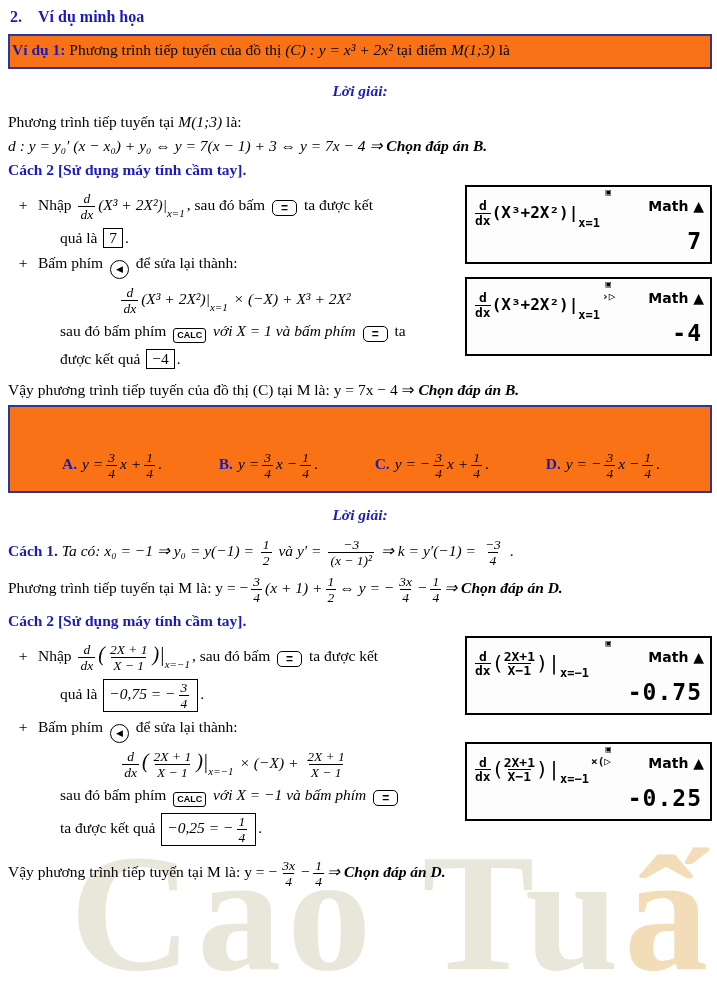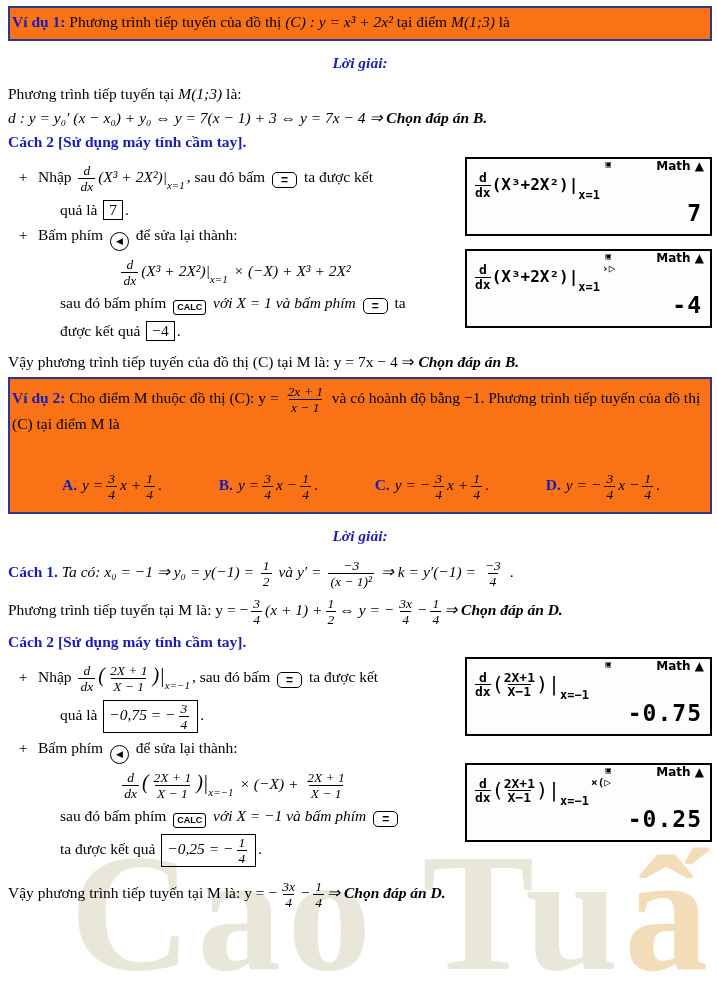--- a/index.html
+++ b/index.html
@@ -42,41 +42,44 @@
   .rowflex{display:flex;align-items:flex-start;}
   .leftcol{flex:1;padding-right:4px;}
   .rightcol{width:247px;flex:none;display:flex;flex-direction:column;}
   .cformula{text-align:center;margin:3px 0 5px;}
   .screen{border:2px solid #000;background:#fdfdfd;position:relative;
           font-family:"DejaVu Sans Mono",monospace;font-weight:bold;
           padding:12px 8px 3px 8px;min-height:60px;}
   .scr2{margin-top:13px;}
   .scr4{margin-top:27px;}
   .s-ind{position:absolute;top:1px;left:57%;font-size:9px;line-height:1;}
-  .s-math{position:absolute;top:1px;right:6px;font-size:12px;line-height:1;
+  .s-math{position:absolute;top:12px;right:6px;font-size:14px;line-height:1;
           font-family:"DejaVu Sans",sans-serif;text-align:right;}
   .s-line{display:flex;align-items:center;font-size:16px;line-height:1.05;}
   .s-fr{display:inline-flex;flex-direction:column;align-items:center;font-size:13px;
         line-height:1.05;margin-right:1px;}
   .s-fr>span{display:block;text-align:center;white-space:nowrap;}
   .s-fr>span+span{border-top:1.6px solid #000;}
   .s-sub{font-size:12px;align-self:flex-end;margin-bottom:-2px;}
   .s-tail{font-size:11px;align-self:flex-start;margin-left:2px;}
   .s-paren{font-size:20px;font-weight:normal;}
   .s-result{text-align:right;font-size:23px;line-height:1.05;letter-spacing:1px;margin-top:2px;}
   .nowrap{white-space:nowrap;margin-top:32px;}
 </style>
 </head>
 <body>
 
 <div class="page">
   <div class="wm"><span class="w1">Cao Tu</span><span class="w2">ấ</span><span class="w3">n</span></div>
 
   <div class="content">
 
+    <div class="heading">
+      <span class="hnum">2.</span><span>Ví dụ minh họa</span>
+    </div>
 
     <div class="exbox">
       <div>
         <span class="blue bold">Ví dụ 1:</span>
         <span>Phương trình tiếp tuyến của đồ thị</span>
         <span class="m">(C) : y = x³ + 2x²</span>
         <span>tại điểm</span>
         <span class="m">M(1;3)</span>
         <span>là</span>
       </div>
@@ -169,29 +172,20 @@
         </div>
       </div>
     </div>
 
     <p>
       <span>Vậy phương trình tiếp tuyến của đồ thị (C) tại M là: y = 7x − 4 ⇒</span>
       <span class="choice">Chọn đáp án B.</span>
     </p>
 
     <div class="exbox">
-      <div>
-        <span class="blue bold">Ví dụ 2:</span>
-        <span>Cho điểm M thuộc đồ thị (C): y =</span>
-        <span class="fr">
-            <span>2x + 1</span>
-            <span>x − 1</span>
-          </span>
-        <span>và có hoành độ bằng −1. Phương trình tiếp tuyến của đồ thị (C) tại điểm M là</span>
-      </div>
       <div class="optrow">
         <span class="opt nowrap"><span class="letter">A.</span><span class="m">y =</span><span class="fr">
               <span>3</span>
               <span>4</span>
             </span><span class="m">x +</span><span class="fr">
               <span>1</span>
               <span>4</span>
             </span><span>.</span></span>
         <span class="opt nowrap"><span class="letter">B.</span><span class="m">y =</span><span class="fr">
               <span>3</span>

